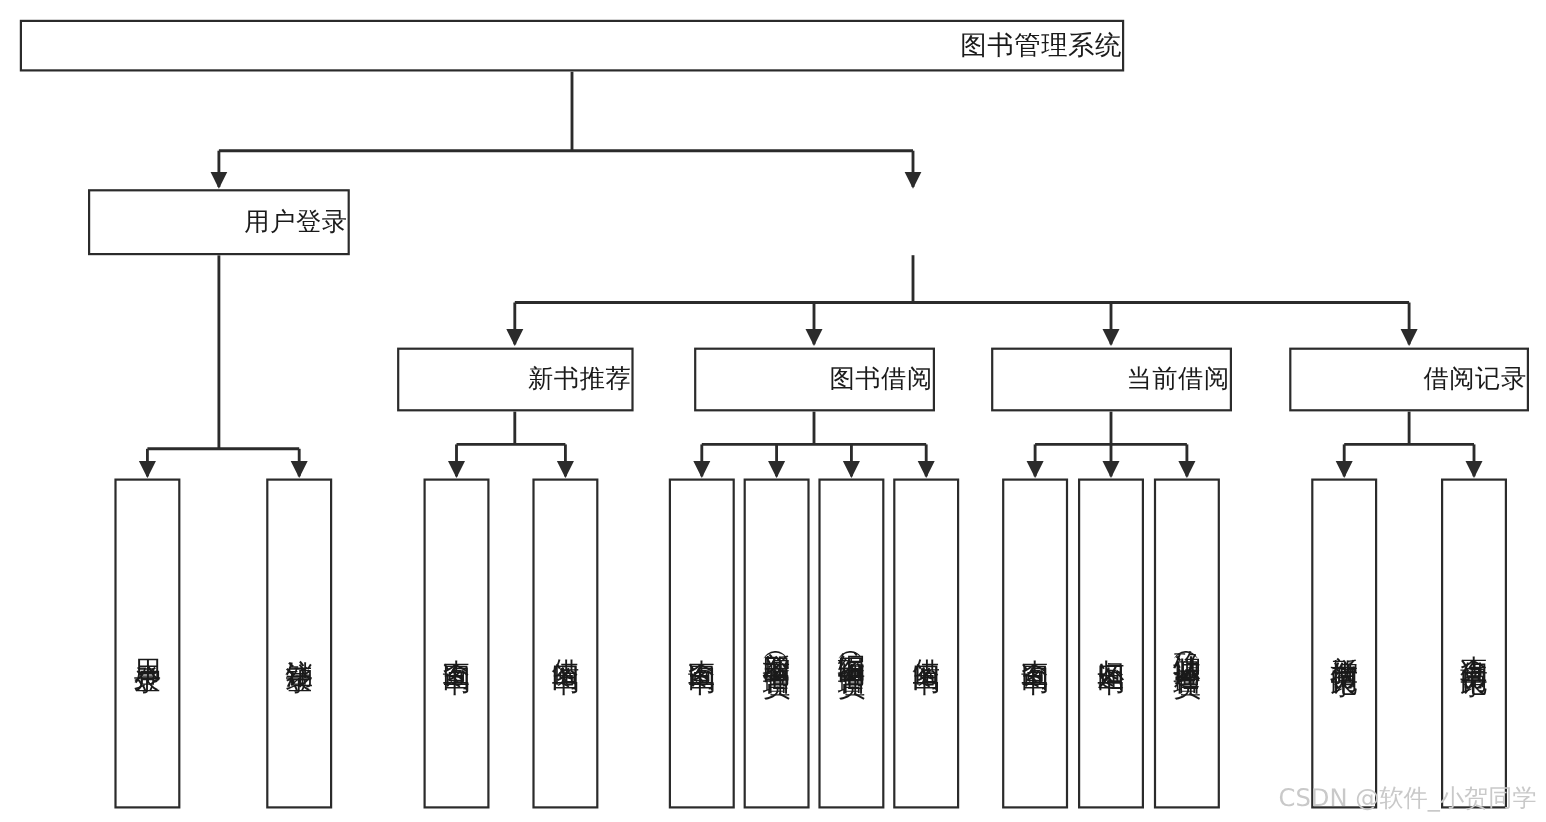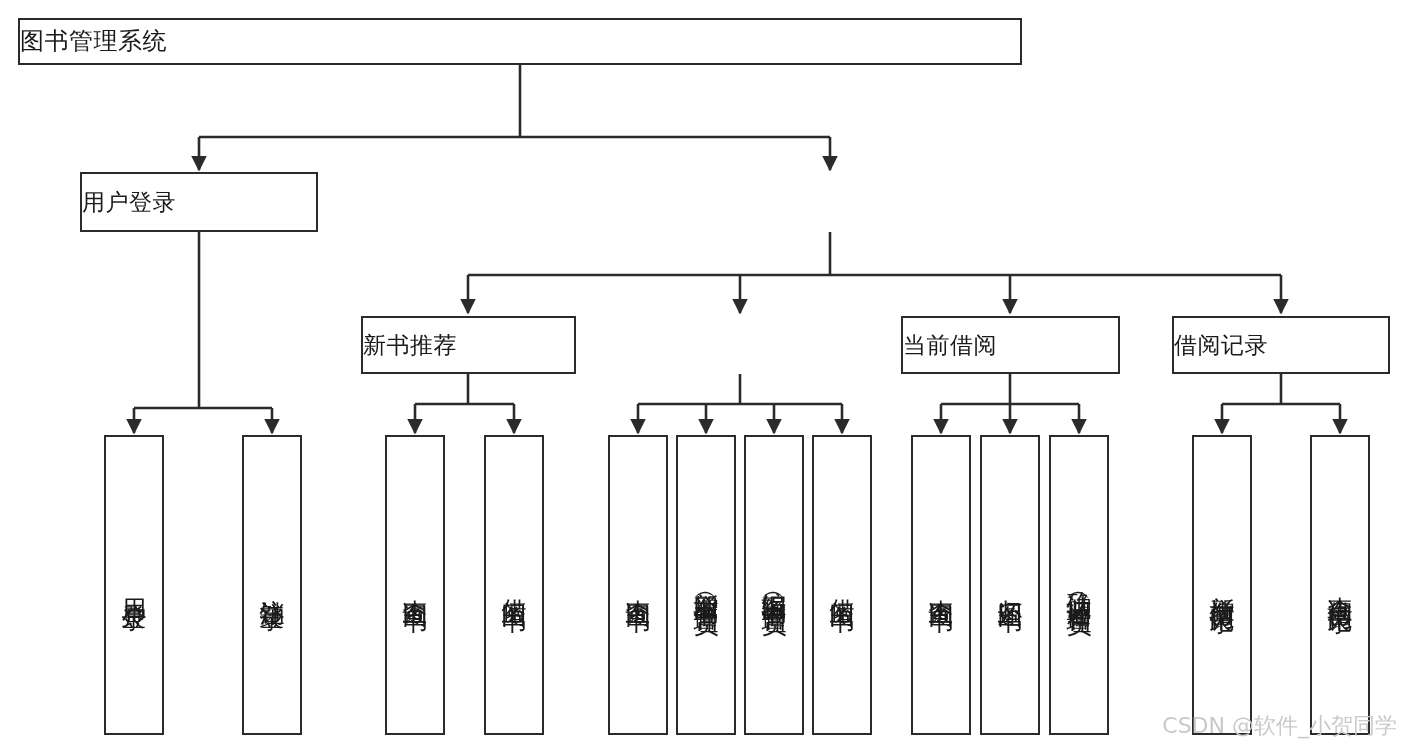--- a/index.html
+++ b/index.html
@@ -25,21 +25,21 @@
     width: 1405px;
     height: 747px;
     pointer-events: none;
   }
   .node {
     position: absolute;
     border: 2px solid #2b2b2b;
     background: #ffffff;
     display: flex;
     align-items: center;
-    justify-content: flex-start;
+    justify-content: flex-end;
     color: #1a1a1a;
     z-index: 2;
   }
   .node-label {
     display: block;
     text-align: center;
     line-height: 1.05;
     white-space: nowrap;
   }
   
@@ -134,20 +134,23 @@
     <span class="node-label">图书管理系统</span>
   </div>
 
   <div class="node horiz" style="left:80px; top:172px; width:238px; height:60px;">
     <span class="node-label">用户登录</span>
   </div>
 
   <div class="node horiz" style="left:361px; top:316px; width:215px; height:58px;">
     <span class="node-label">新书推荐</span>
   </div>
+  <div class="node horiz" style="left:631px; top:316px; width:219px; height:58px;">
+    <span class="node-label">图书借阅</span>
+  </div>
   <div class="node horiz" style="left:1172px; top:316px; width:218px; height:58px;">
     <span class="node-label">借阅记录</span>
   </div>
   <div class="node horiz" style="left:901px; top:316px; width:219px; height:58px;">
     <span class="node-label">当前借阅</span>
   </div>
 
   <div class="node vert" style="left:104px; top:435px; width:60px; height:300px;">
     <span class="node-label">用户登录</span>
   </div>

